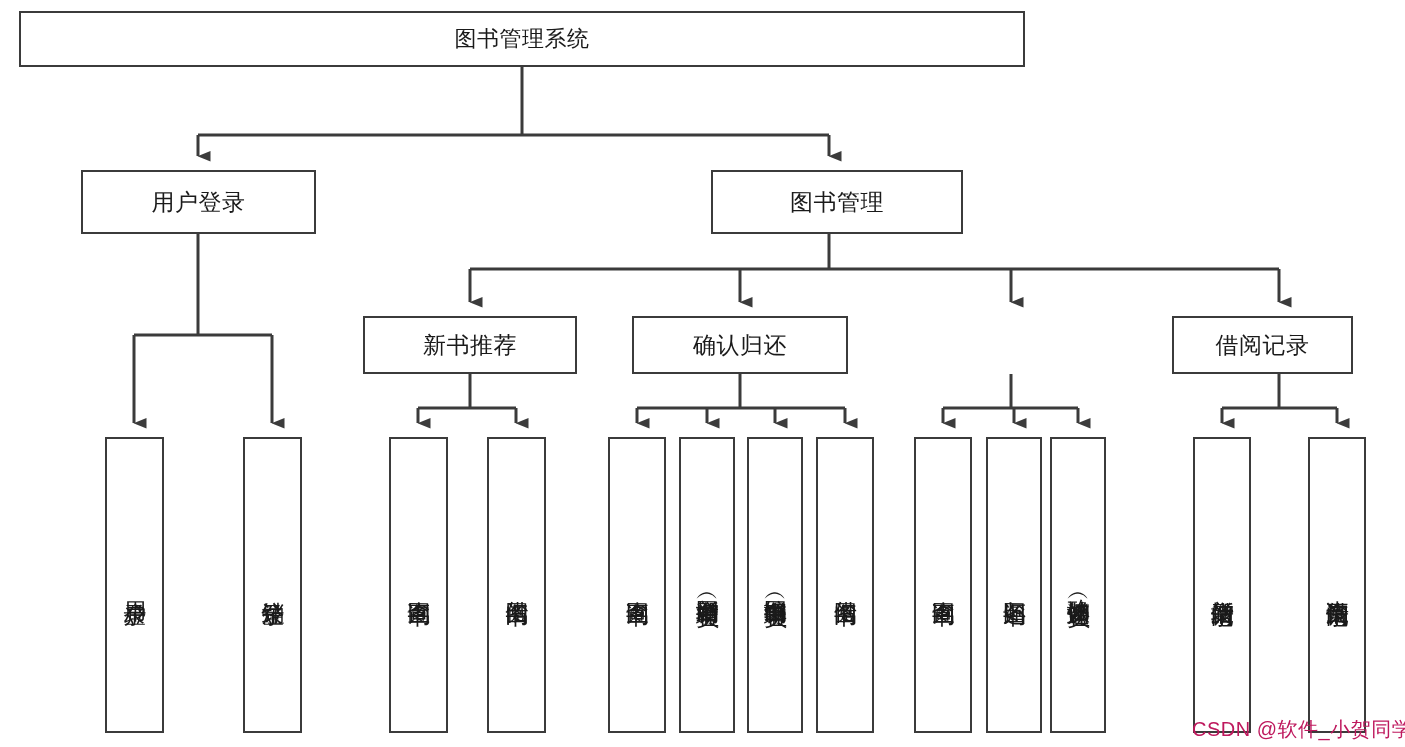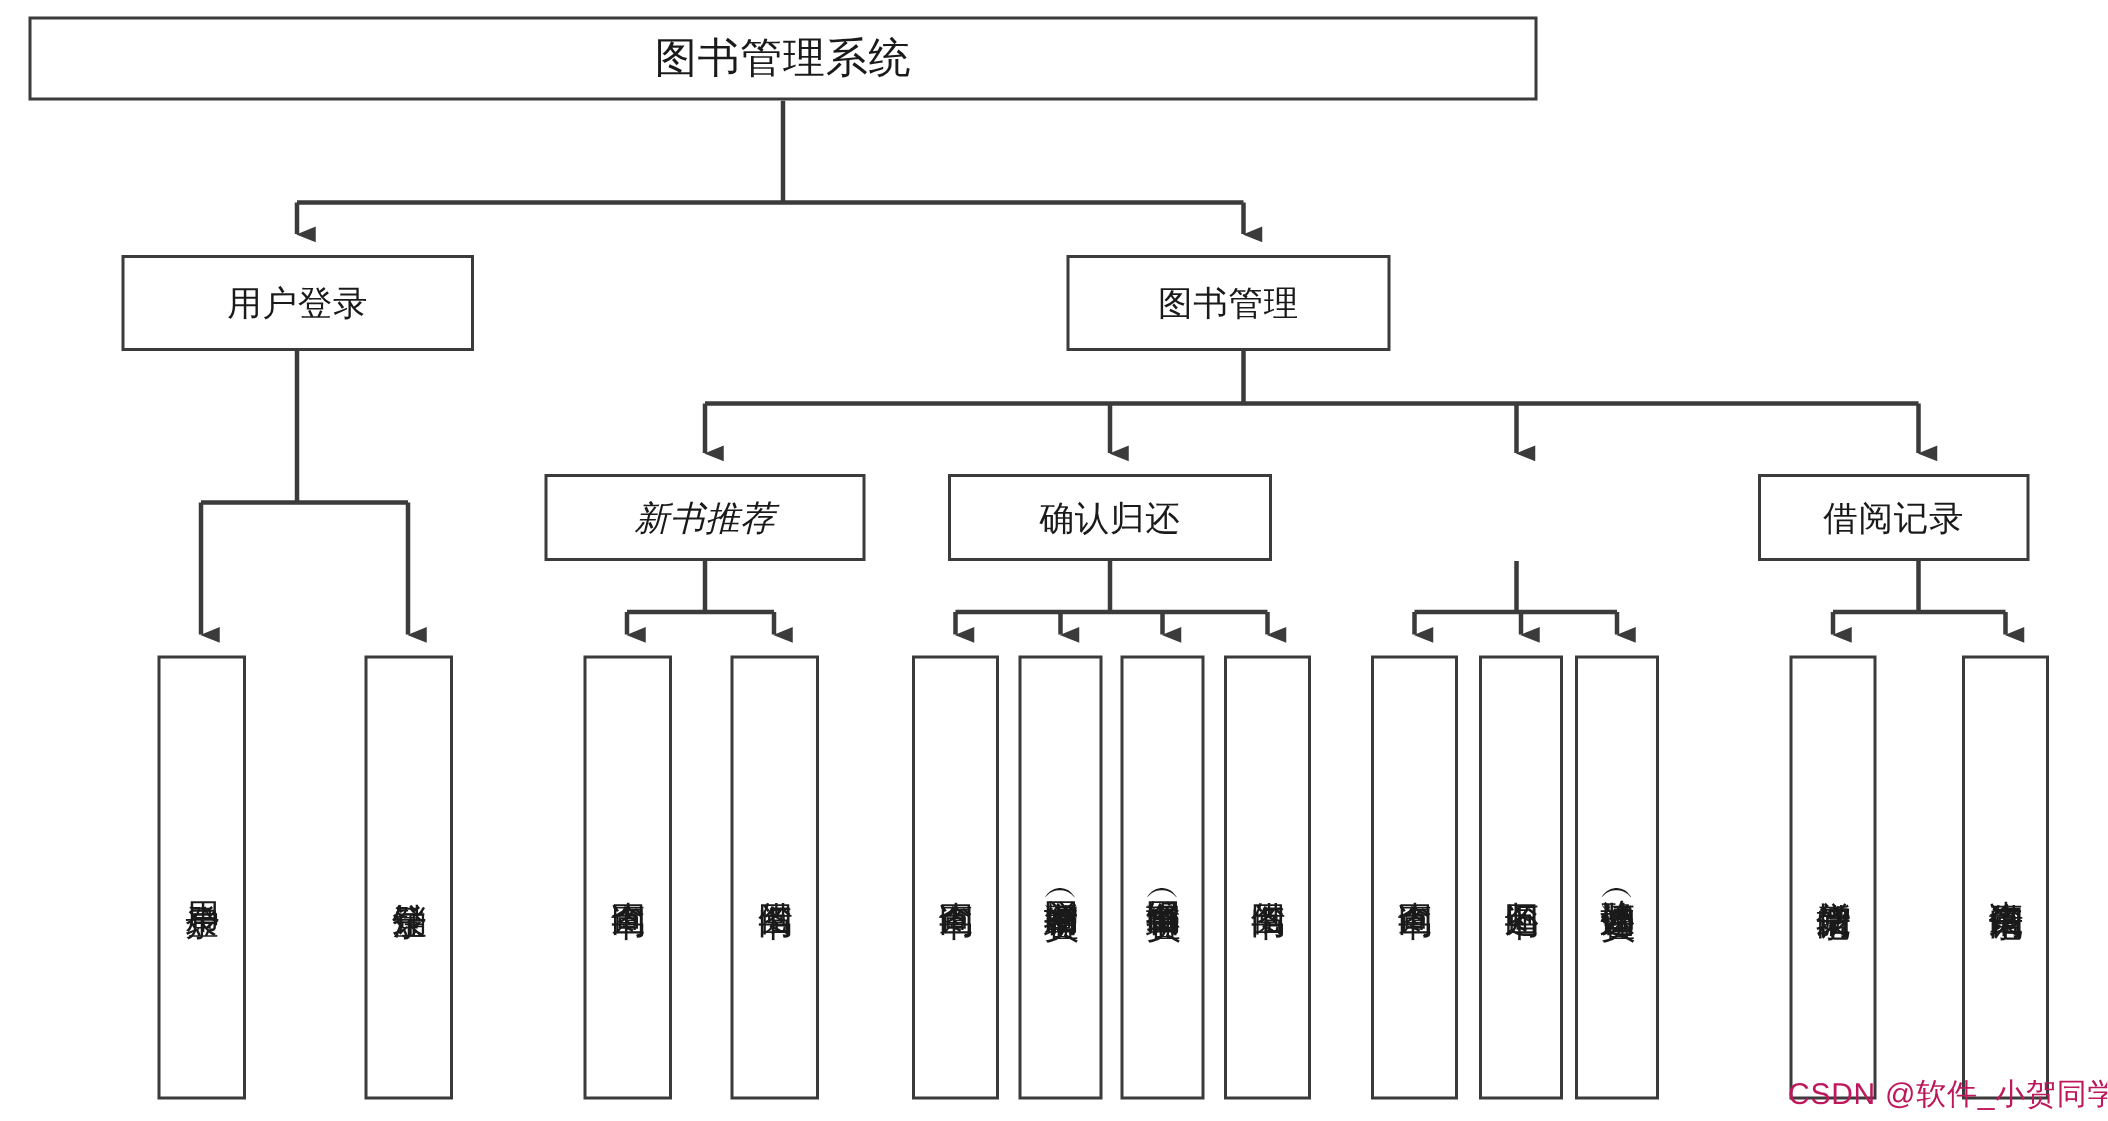--- a/index.html
+++ b/index.html
@@ -39,21 +39,21 @@
     display: block;
     text-align: center;
     line-height: 1.08;
     letter-spacing: 0.5px;
   }
   
   .h-node .node-label {
     font-size: 23px;
     writing-mode: horizontal-tb;
   }
-  .root .node-label { font-size: 28px; }
+  .root .node-label { font-size: 22px; }
   
   .v-node {
     border-width: 2.5px;
   }
   .v-node .node-label {
     writing-mode: vertical-rl;
     text-orientation: upright;
     font-size: 23px;
     line-height: 1.04;
     letter-spacing: 1px;
@@ -126,25 +126,25 @@
     </g>
   </svg>
 
   <div class="node h-node root" id="node-root" style="left: 19px; top: 11px; width: 1006px; height: 56px;">
     <span class="node-label">图书管理系统</span>
   </div>
 
   <div class="node h-node" id="node-l2-0" style="left: 81px; top: 170px; width: 235px; height: 64px;">
     <span class="node-label">用户登录</span>
   </div>
-  <div class="node h-node" id="node-l2-1" style="left: 711px; top: 170px; width: 216px; height: 64px; align-items: center;">
+  <div class="node h-node" id="node-l2-1" style="left: 711px; top: 170px; width: 252px; height: 64px; align-items: center;">
     <span class="node-label">图书管理</span>
   </div>
 
-  <div class="node h-node" id="node-l3-0" style="left: 363px; top: 316px; width: 214px; height: 58px; font-style: italic;">
+  <div class="node h-node" id="node-l3-0" style="left: 363px; top: 316px; width: 214px; height: 58px;">
     <span class="node-label">新书推荐</span>
   </div>
   <div class="node h-node" id="node-l3-1" style="left: 632px; top: 316px; width: 216px; height: 58px;">
     <span class="node-label">确认归还</span>
   </div>
   <div class="node h-node" id="node-l3-3" style="left: 1172px; top: 316px; width: 181px; height: 58px;">
     <span class="node-label">借阅记录</span>
   </div>
 
   <div class="node v-node" id="node-leaf-0" style="left: 105px; top: 437px; width: 59px; height: 296px;">

